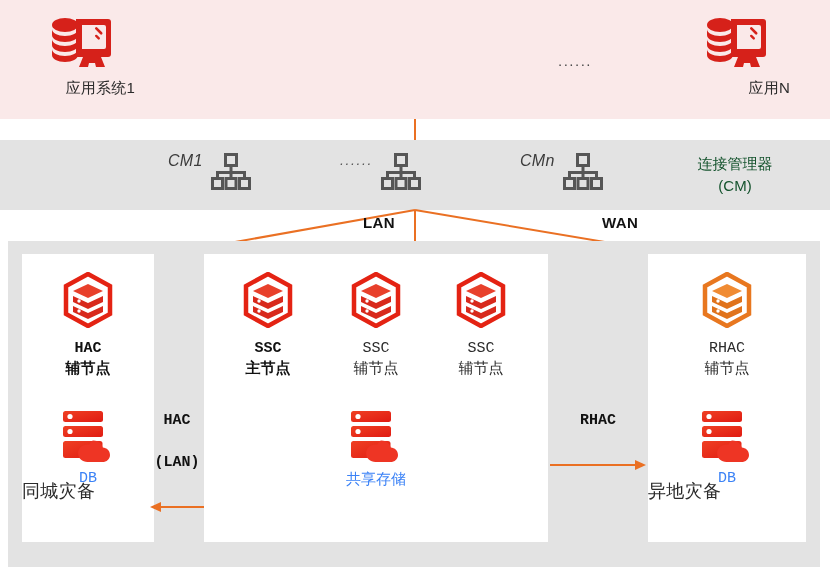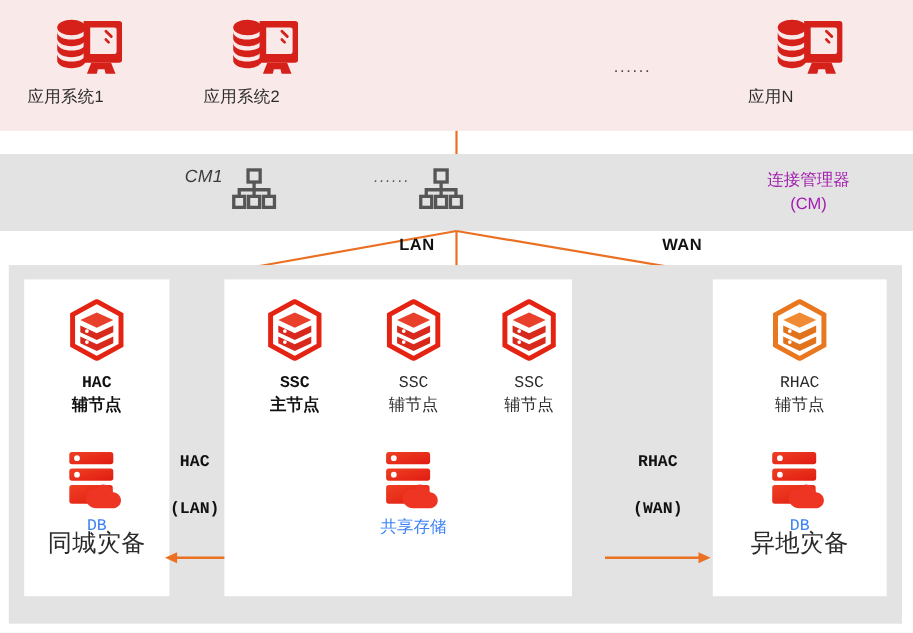--- a/index.html
+++ b/index.html
@@ -9,21 +9,21 @@
     font-family: "Liberation Sans", "DejaVu Sans", sans-serif;
     overflow: hidden;
   }
   #root { position: relative; width: 830px; height: 575px; }
 
   
   .app-band {
     position: absolute; left: 0; top: 0; width: 830px; height: 119px;
     background: #fae9e9;
   }
-  .app-node { position: absolute; top: 14px; width: 110px; text-align: left; }
+  .app-node { position: absolute; top: 14px; width: 110px; text-align: right; }
   .app-node .app-icon { height: 58px; display: flex; align-items: center; justify-content: center; }
   .app-node .app-label {
     margin-top: 7px; font-size: 15px; color: #2b2b2b; letter-spacing: .2px;
     font-family: "Liberation Sans", "DejaVu Sans", sans-serif;
   }
   .app-dots {
     position: absolute; top: 52px; width: 110px; text-align: center;
     font-size: 15px; color: #4a4a4a; letter-spacing: 1.5px;
   }
 
@@ -42,56 +42,56 @@
     position: absolute; top: 12px; height: 46px;
     display: flex; align-items: flex-start; gap: 7px; font-style: italic;
   }
   .cm-item .cm-text {
     font-size: 16px; color: #3c3c3c; letter-spacing: .3px;
     font-family: "Liberation Sans", "DejaVu Sans", sans-serif;
   }
   .cm-item .cm-dots { font-size: 14px; color: #555; letter-spacing: 1.6px; }
   .cm-caption {
     position: absolute; top: 13px; right: 20px; width: 150px; text-align: center;
-    font-size: 15px; color: #a21caf; line-height: 1.45;
+    font-size: 15px; color: #14532d; line-height: 1.45;
   }
 
   
   .fan-svg { position: absolute; left: 0; top: 205px; width: 830px; height: 60px; }
   .net-label {
     position: absolute; font-size: 15px; font-weight: bold; color: #111;
     letter-spacing: .4px;
   }
 
   
   .cluster-wrap {
     position: absolute; left: 8px; top: 241px; width: 812px; height: 326px;
     background: #e3e3e3;
     font-family: Liberation Mono, monospace;
   }
   .panel {
     position: absolute; top: 13px; height: 288px; background: #ffffff;
   }
   .panel-left   { left: 14px;  width: 132px; }
-  .panel-center { left: 196px; width: 316px; }
+  .panel-center { left: 196px; width: 344px; }
   .panel-right  { left: 640px; width: 158px; }
 
   .node { position: absolute; text-align: center; width: 110px; }
   .node .node-icon { height: 60px; display: flex; align-items: flex-end; justify-content: center; }
   .node .node-label {
     margin-top: 10px; font-size: 15px; color: #2b2b2b; line-height: 1.42;
   }
   .node .node-label.bold { font-weight: bold; color: #111; }
 
   .storage { position: absolute; text-align: center; width: 130px; }
   .storage .storage-icon { height: 62px; display: flex; align-items: flex-end; justify-content: center; }
   .storage .storage-label { margin-top: 6px; font-size: 15px; color: #3b82f6; }
 
   .panel-caption {
-    position: absolute; text-align: center; font-size: 22px; color: #2b2b2b;
+    position: absolute; text-align: left; font-size: 18px; color: #2b2b2b;
     letter-spacing: .3px;
   }
 
   
   .link { position: absolute; text-align: center; }
   .link .link-label {
     font-size: 15px; font-weight: bold; color: #111; line-height: 1.4;
     white-space: pre-line;
   }
   .link .link-arrow { margin-top: 6px; }
@@ -122,40 +122,20 @@
             <path d="M47 13l7 0 0 7z" opacity="0.0"></path>
             <rect x="45" y="13.5" width="9.5" height="2.6" rx="1.3" transform="rotate(45 49.7 14.8)"></rect>
             <rect x="45.5" y="20" width="6" height="2.4" rx="1.2" transform="rotate(45 48.5 21.2)"></rect>
           </g>
           <path d="M34 41h18l4 10h-9l-1-4h-6l-1 4h-9z" fill="#d6211a"></path>
         </svg>
       </div>
       <div class="app-label">应用系统1</div>
     </div>
 
-    <div class="app-node" style="left:185px">
-      <div class="app-icon">
-        <svg width="62" height="54" viewBox="0 0 62 54">
-          <g fill="#d6211a">
-            <ellipse cx="16" cy="9" rx="13" ry="7"></ellipse>
-            <path d="M3 13c0 3.9 5.8 7 13 7s13-3.1 13-7v6c0 3.9-5.8 7-13 7S3 22.9 3 19z"></path>
-            <path d="M3 23c0 3.9 5.8 7 13 7s13-3.1 13-7v6c0 3.9-5.8 7-13 7S3 32.9 3 29z"></path>
-            <path d="M3 33c0 3.9 5.8 7 13 7s13-3.1 13-7v6c0 3.9-5.8 7-13 7S3 42.9 3 39z"></path>
-            <path d="M27 3h32a3 3 0 0 1 3 3v32a3 3 0 0 1-3 3H27z"></path>
-          </g>
-          <path d="M33 9h22a2 2 0 0 1 2 2v20a2 2 0 0 1-2 2H33z" fill="#fae9e9"></path>
-          <g fill="#d6211a">
-            <rect x="45" y="13.5" width="9.5" height="2.6" rx="1.3" transform="rotate(45 49.7 14.8)"></rect>
-            <rect x="45.5" y="20" width="6" height="2.4" rx="1.2" transform="rotate(45 48.5 21.2)"></rect>
-          </g>
-          <path d="M34 41h18l4 10h-9l-1-4h-6l-1 4h-9z" fill="#d6211a"></path>
-        </svg>
-      </div>
-      <div class="app-label">应用系统2</div>
-    </div>
 
 
     <div class="app-dots" style="left:520px">......</div>
 
     <div class="app-node" style="left:680px">
       <div class="app-icon">
         <svg width="62" height="54" viewBox="0 0 62 54">
           <g fill="#d6211a">
             <ellipse cx="16" cy="9" rx="13" ry="7"></ellipse>
             <path d="M3 13c0 3.9 5.8 7 13 7s13-3.1 13-7v6c0 3.9-5.8 7-13 7S3 22.9 3 19z"></path>
@@ -202,20 +182,34 @@
             <rect x="15.5" y="2.5" width="11" height="11"></rect>
             <rect x="2.5" y="26.5" width="10" height="10"></rect>
             <rect x="16" y="26.5" width="10" height="10"></rect>
             <rect x="29.5" y="26.5" width="10" height="10"></rect>
             <path d="M21 13.5v7M7.5 26.5v-6h27v6M21 20.5v6"></path>
           </g>
         </svg>
       </span>
     </div>
 
+    <div class="cm-item" style="left:520px">
+      <span class="cm-text">CMn</span>
+      <span>
+        <svg width="42" height="40" viewBox="0 0 42 40">
+          <g fill="none" stroke="#565656" stroke-width="3">
+            <rect x="15.5" y="2.5" width="11" height="11"></rect>
+            <rect x="2.5" y="26.5" width="10" height="10"></rect>
+            <rect x="16" y="26.5" width="10" height="10"></rect>
+            <rect x="29.5" y="26.5" width="10" height="10"></rect>
+            <path d="M21 13.5v7M7.5 26.5v-6h27v6M21 20.5v6"></path>
+          </g>
+        </svg>
+      </span>
+    </div>
 
     <div class="cm-caption">
       <div>连接管理器</div>
       <div>(CM)</div>
     </div>
   </div>
 
   <svg class="fan-svg">
     <g stroke="#ea7023" stroke-width="2" fill="none">
       <line x1="415" y1="5" x2="145" y2="53"></line>
@@ -393,21 +387,20 @@
         <svg width="58" height="14" viewBox="0 0 58 14">
           <line x1="56" y1="7" x2="12" y2="7" stroke="#ea7023" stroke-width="2.2"></line>
           <path d="M2 7l11-5v10z" fill="#ea7023"></path>
         </svg>
       </div>
     </div>
 
     <div class="link" style="left:540px; top:148px; width:100px">
       <div class="link-label">
         <div>RHAC</div>
-        <div>(WAN)</div>
       </div>
       <div class="link-arrow">
         <svg width="100" height="14" viewBox="0 0 100 14">
           <line x1="2" y1="7" x2="88" y2="7" stroke="#ea7023" stroke-width="2.2"></line>
           <path d="M98 7l-11-5v10z" fill="#ea7023"></path>
         </svg>
       </div>
     </div>
 
   </div>

